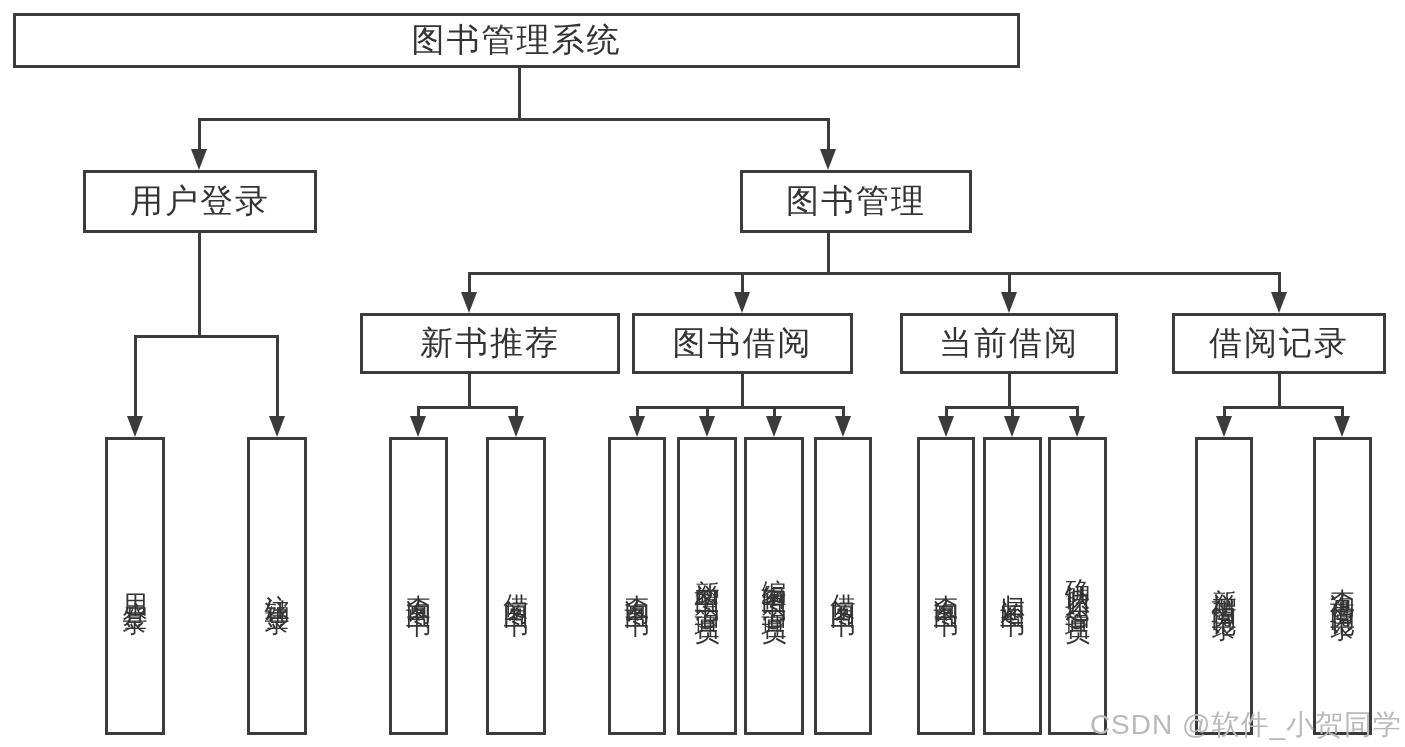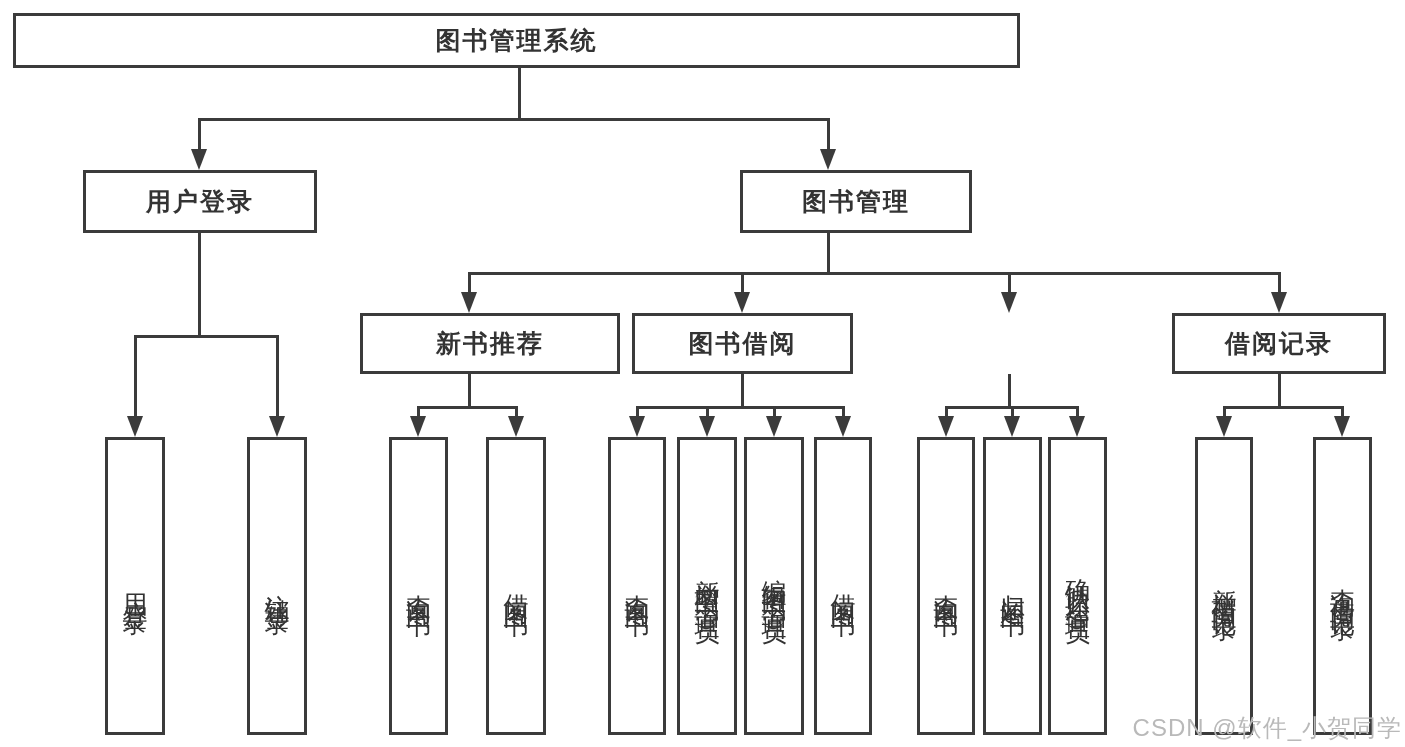--- a/index.html
+++ b/index.html
@@ -15,24 +15,23 @@
     position: absolute;
     box-sizing: border-box;
     border: 3px solid var(--line-color, #3b3b3b);
     background: #ffffff;
     display: flex;
     align-items: center;
     justify-content: center;
     color: var(--text-color, #333333);
   }
   .node.h span {
-    font-size: 25px;
+    font-size: 33px;
     letter-spacing: 2px;
     white-space: nowrap;
-    font-weight: bold;
   }
   .node.v span {
     writing-mode: vertical-rl;
     font-size: 25px;
     letter-spacing: 6px;
     line-height: 1;
   }
   .line {
     position: absolute;
     background: var(--line-color, #3b3b3b);
@@ -42,21 +41,21 @@
     width: 0;
     height: 0;
     border-left: 8px solid transparent;
     border-right: 8px solid transparent;
     border-top: 21px solid var(--line-color, #3b3b3b);
   }
   .watermark {
     position: absolute;
     right: 3px;
     bottom: 3px;
-    font-size: 24px;
+    font-size: 28px;
     color: var(--watermark-color, #b9b9b9);
     letter-spacing: 1px;
     white-space: nowrap;
     z-index: 5;
   }
 </style>
 </head>
 <body>
 
 <div class="canvas">
@@ -95,20 +94,23 @@
   <div class="arrow" style="left:461px; top:292px;"></div>
   <div class="arrow" style="left:734px; top:292px;"></div>
   <div class="arrow" style="left:1001px; top:292px;"></div>
   <div class="arrow" style="left:1271px; top:292px;"></div>
 
   <div class="node h" style="left:360px; top:313px; width:260px; height:61px;">
     <span>新书推荐</span>
   </div>
   <div class="node h" style="left:632px; top:313px; width:221px; height:61px;">
     <span>图书借阅</span>
+  </div>
+  <div class="node h" style="left:900px; top:313px; width:218px; height:61px;">
+    <span>当前借阅</span>
   </div>
   <div class="node h" style="left:1172px; top:313px; width:214px; height:61px;">
     <span>借阅记录</span>
   </div>
 
   <div class="line" style="left:468px; top:374px; width:3px; height:33px;"></div>
   <div class="line" style="left:417px; top:406px; width:100px; height:3px;"></div>
   <div class="line" style="left:417px; top:406px; width:3px; height:12px;"></div>
   <div class="line" style="left:515px; top:406px; width:3px; height:12px;"></div>
   <div class="arrow" style="left:410px; top:416px;"></div>

